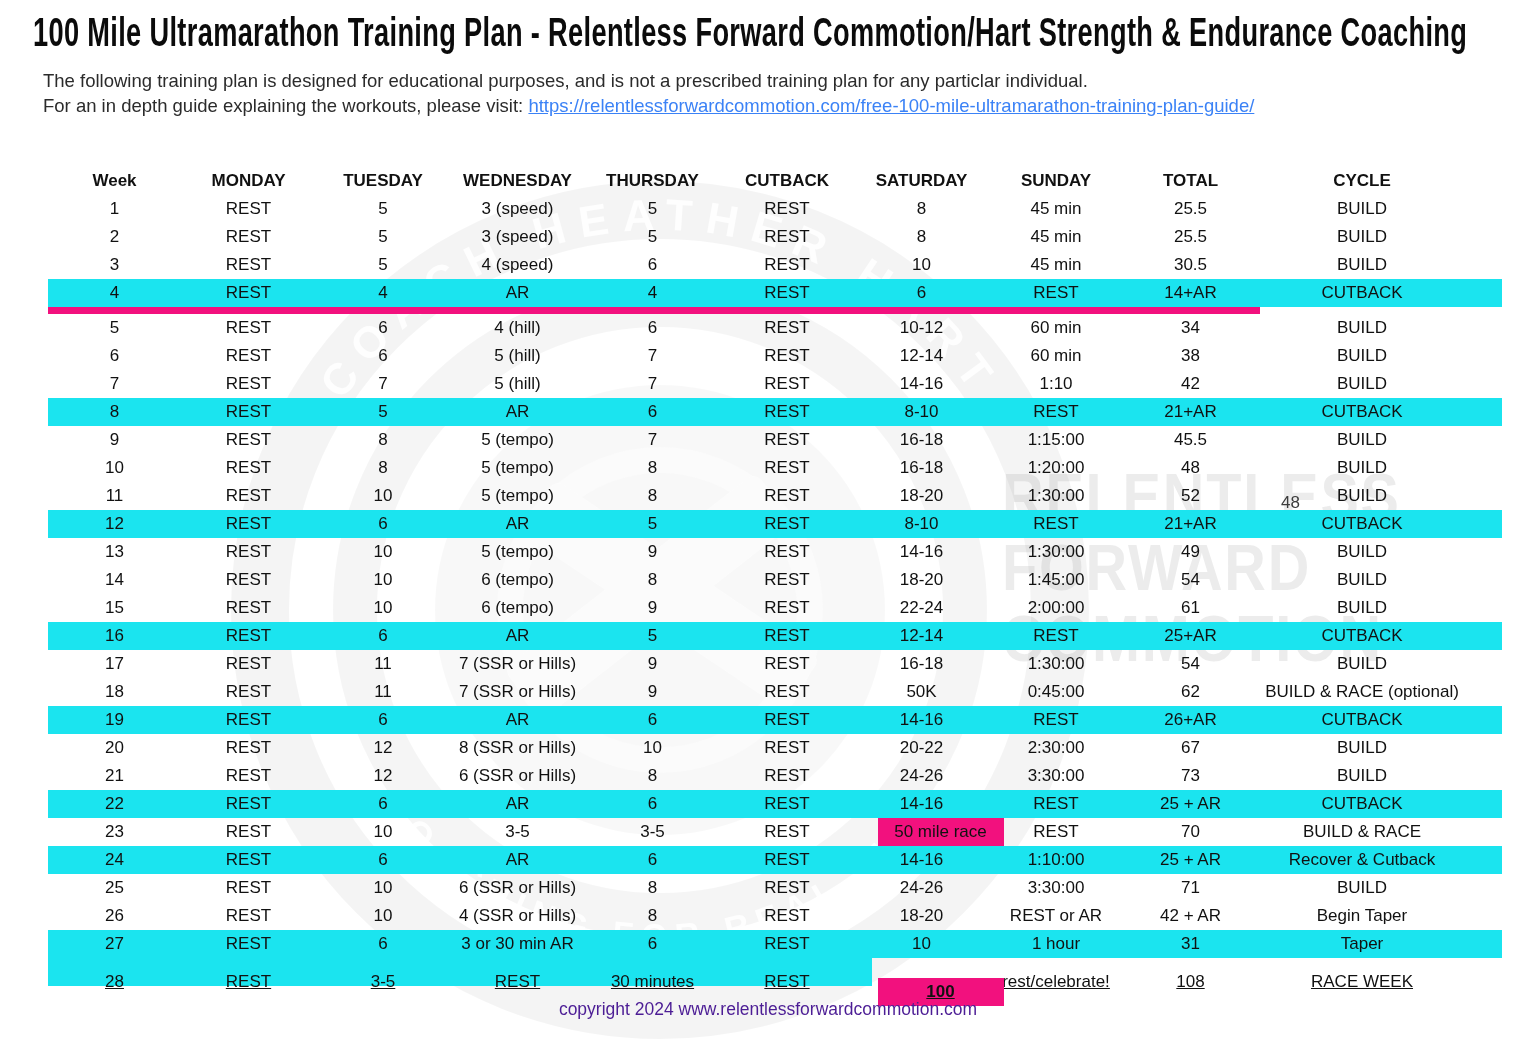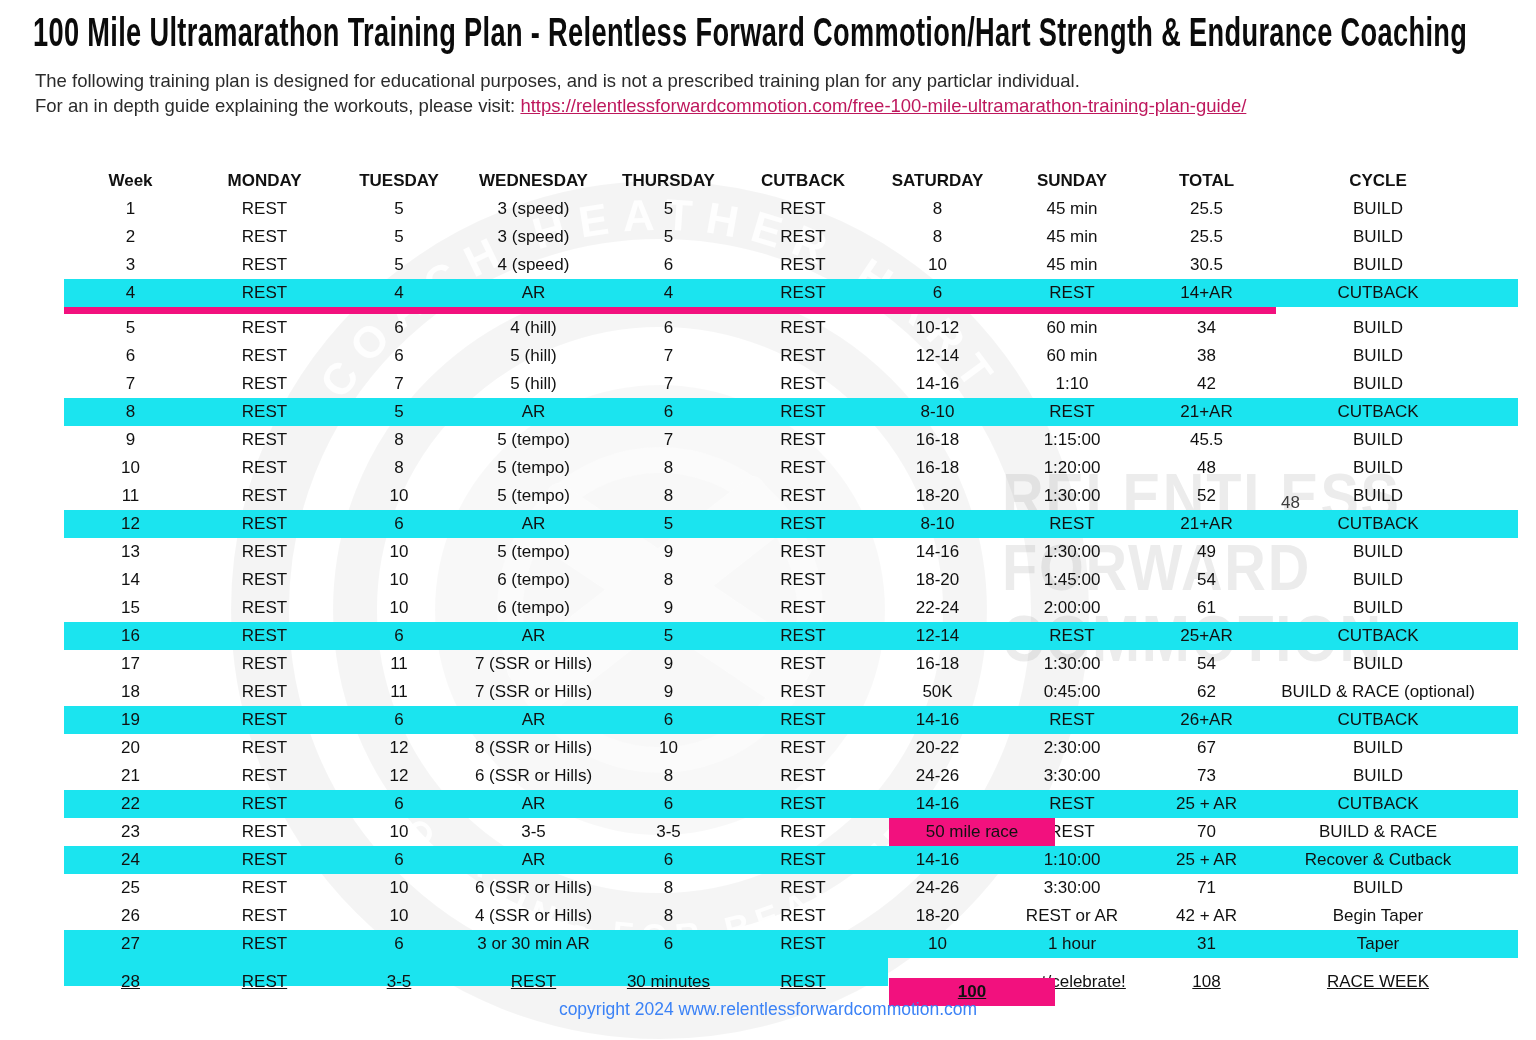--- a/index.html
+++ b/index.html
@@ -4,52 +4,52 @@
 <style>
   :root { --cyan:#1BE4EF; --pink:#F2117E; }
   * { margin:0; padding:0; box-sizing:border-box; }
   html,body { width:1536px; height:1040px; background:#fff; overflow:hidden;
               font-family:"Liberation Sans", sans-serif; color:#111; position:relative; }
 
   
   .title { position:absolute; left:33px; top:10px; font-size:40px; font-weight:bold;
            white-space:nowrap; transform:scaleX(0.68); transform-origin:left top;
            letter-spacing:0.5px; color:#0b0b0b; }
-  .disclaimer { position:absolute; left:35px; top:68px; font-size:18.5px; line-height:25px;
+  .disclaimer { position:absolute; left:43px; top:68px; font-size:18.5px; line-height:25px;
                 color:#2b2b2b; }
-  .disclaimer a { color:#be185d; text-decoration:underline; }
+  .disclaimer a { color:#3b82f6; text-decoration:underline; }
 
   
-  .plan-table { position:absolute; left:64px; top:167px; width:1454px; font-size:17px; }
+  .plan-table { position:absolute; left:48px; top:167px; width:1454px; font-size:17px; }
   .trow { display:grid;
           grid-template-columns:133px 135px 134px 135px 135px 134px 135px 134px 135px 244px;
           align-items:center; height:28px; text-align:center; }
   .trow > div:last-child { padding-right:36px; }
   .thead { font-weight:bold; }
   .bg-cyan { background:var(--cyan); }
   .bg-cyan-partial { background:linear-gradient(90deg, var(--cyan) 0 824px, rgba(0,0,0,0) 824px);text-decoration:underline; }
   .pink-box { display:flex; align-items:center; justify-content:center;
-              background:var(--pink); height:28px; width:166px; margin:0 auto;
+              background:var(--pink); height:28px; width:126px; margin:0 auto;
               transform:translateX(19px); }
   .bold { font-weight:bold;margin-top:20px; }
   .pink-divider { height:7px; width:1212px; background:var(--pink); }
 
   
   .stray-note { position:absolute; left:1281px; top:493px; font-size:17px; color:#3c3c3c; }
 
   
   .wm { position:absolute; pointer-events:none; }
   .wm-badge { left:170px; top:150px; }
   .wm-block { left:1002px; top:462px; font-weight:bold; font-size:64px; line-height:71px;
               letter-spacing:2px; transform:scaleX(0.9); transform-origin:left top;
               color:rgba(105,105,105,0.13); white-space:nowrap; }
 
   
   .footer { position:absolute; left:0; top:999px; width:1536px; text-align:center;
-            font-size:17.5px; color:#3b82f6; }
+            font-size:17.5px; color:#4c1d95; }
 </style>
 </head>
 <body>
 
 <svg class="wm wm-badge" width="1000" height="920" viewBox="0 0 1000 920">
   <circle cx="490" cy="460" r="400" fill="none" stroke="rgba(0,0,0,0.045)" stroke-width="58"></circle>
   <circle cx="490" cy="460" r="305" fill="none" stroke="rgba(0,0,0,0.038)" stroke-width="44"></circle>
   <circle cx="490" cy="460" r="225" fill="rgba(0,0,0,0.028)"></circle>
   <g opacity="0.5">
     <rect x="330" y="410" width="320" height="64" rx="10" fill="#ffffff" transform="rotate(-38 490 460)"></rect>

